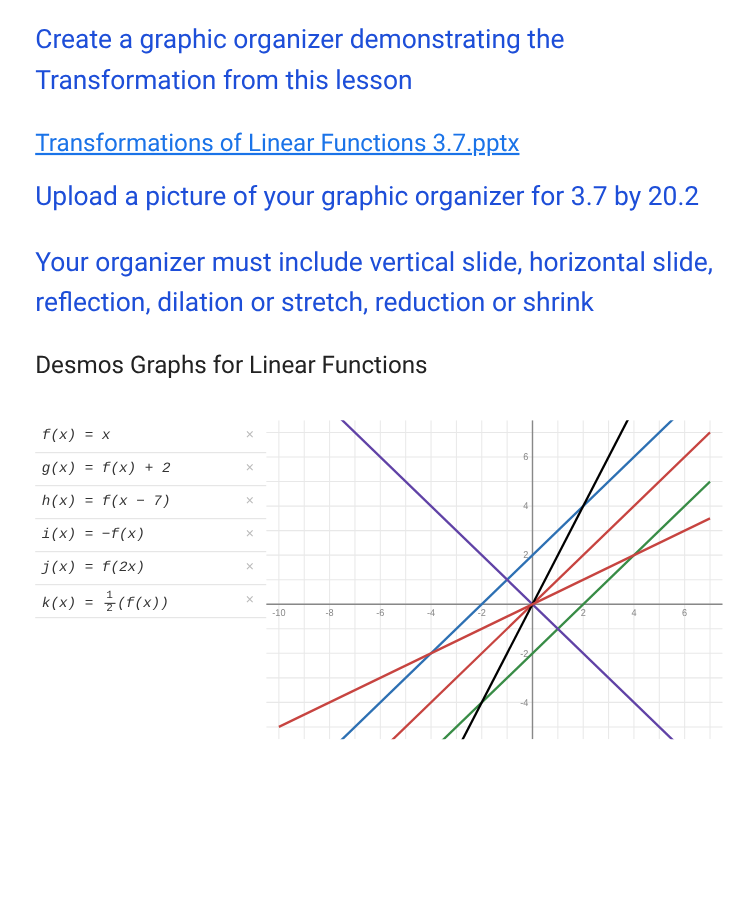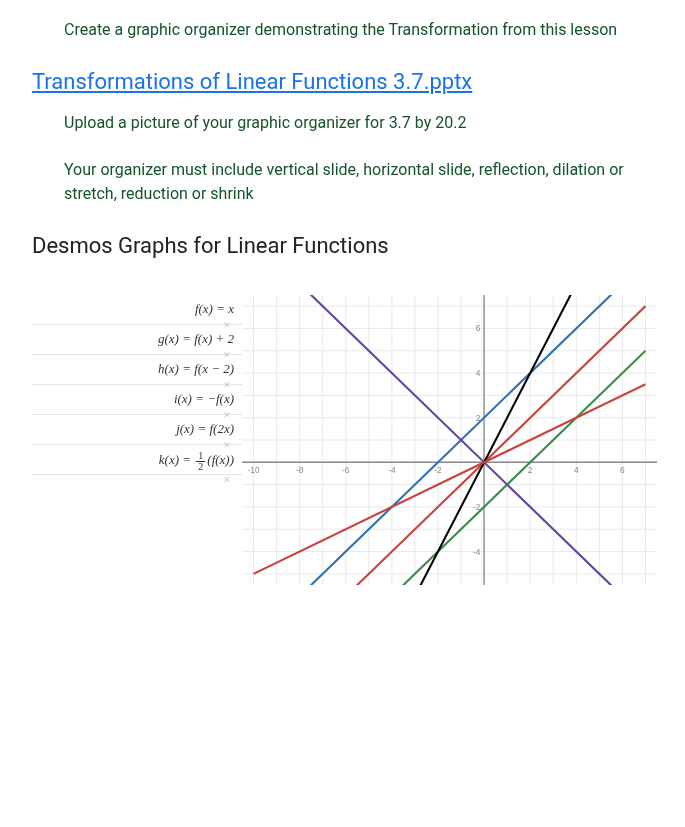--- a/index.html
+++ b/index.html
@@ -6,25 +6,24 @@
   body {
     font-family: -apple-system, BlinkMacSystemFont, "Segoe UI", Roboto, "Helvetica Neue", Arial, sans-serif;
     width: 685px;
     height: 827px;
     background: #fff;
     padding: 18px 28px 0 32px;
     color: #222;
     overflow: hidden;
   }
   .para {
-    font-size: 16px;
+    font-size: 24px;
     line-height: 1.55;
     margin-bottom: 22px;
-    color: #14532d;
-    margin-left: 32px;
+    color: #1d4ed8;
   }
   .link {
     color: #1a73e8;
     text-decoration: underline;
     font-size: 22px;
     line-height: 1.55;
     display: inline-block;
     margin-bottom: 12px;
     cursor: pointer;
   }
@@ -43,30 +42,29 @@
     align-items: flex-start;
     gap: 0;
     width: 100%;
   }
   .expr-col {
     width: 210px;
     flex: 0 0 210px;
   }
   .expr-row {
     display: flex;
-    align-items: flex-end;
+    align-items: flex-start;
     justify-content: space-between;
     border-bottom: 1px solid #e4e4e4;
     padding: 6px 8px 6px 6px;
     height: 30px;
-    font-family: Liberation Serif, serif;
+    font-family: Liberation Mono, monospace;
     font-size: 13px;
     color: #333;
     font-style: italic;
-    flex-direction: column;
   }
   .expr-row .close {
     color: #bbb;
     font-size: 13px;
     font-style: normal;
     cursor: pointer;
     width: 14px;
     text-align: center;
   }
   .expr-text { white-space: nowrap; font-style: normal; }
@@ -118,21 +116,21 @@
   <div class="expr-col">
     <div class="expr-row">
       <span class="expr-text"><i>f(x) = x</i></span>
       <span class="close">×</span>
     </div>
     <div class="expr-row">
       <span class="expr-text"><i>g(x) = f(x) + 2</i></span>
       <span class="close">×</span>
     </div>
     <div class="expr-row">
-      <span class="expr-text"><i>h(x) = f(x − 2)</i></span>
+      <span class="expr-text"><i>h(x) = f(x − 7)</i></span>
       <span class="close">×</span>
     </div>
     <div class="expr-row">
       <span class="expr-text"><i>i(x) = −f(x)</i></span>
       <span class="close">×</span>
     </div>
     <div class="expr-row">
       <span class="expr-text"><i>j(x) = f(2x)</i></span>
       <span class="close">×</span>
     </div>

